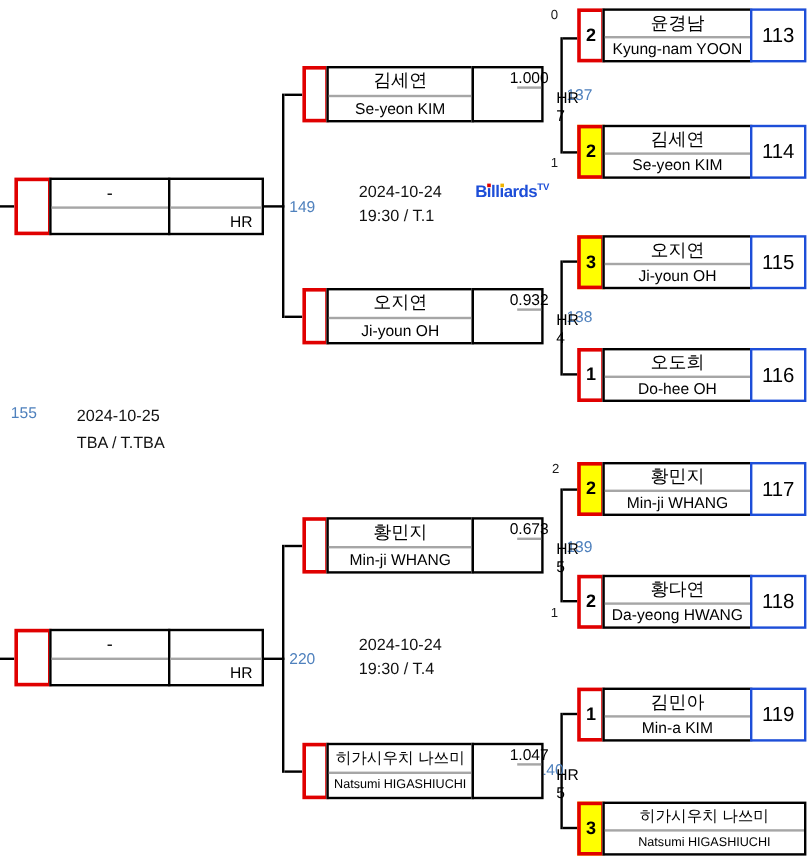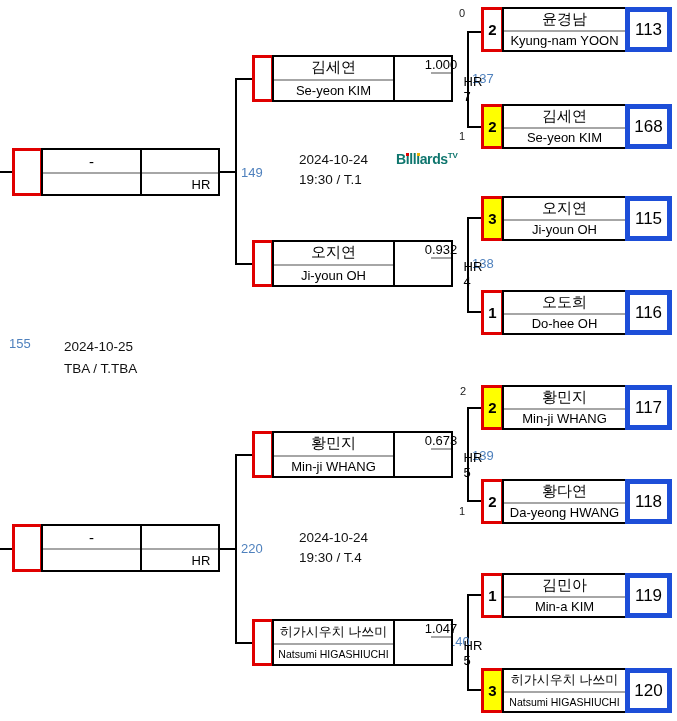--- a/index.html
+++ b/index.html
@@ -20,36 +20,36 @@
   .score{
     border:3px solid var(--red);display:flex;align-items:center;justify-content:center;
     font-weight:bold;font-size:15px;
   }
   .score.winner{background:var(--yellow);}
   .namec{flex:1;border:2px solid #000;margin-left:-2px;display:flex;flex-direction:column;}
   .krow{flex:1.15;border-bottom:2px solid var(--divider);display:flex;align-items:center;justify-content:center;font-size:15px;white-space:nowrap;overflow:hidden;}
   .erow{flex:1;display:flex;align-items:center;justify-content:center;font-size:13px;white-space:nowrap;overflow:hidden;}
   .krow.sm{font-size:13px;}
   .erow.xs{font-size:10.5px;}
-  .numc{border:5px solid #1d4ed8;margin-left:-2px;display:flex;align-items:center;justify-content:center;font-size:17px;}
+  .numc{border:2px solid #1d4ed8;margin-left:-2px;display:flex;align-items:center;justify-content:center;font-size:17px;}
   .statc{border:2px solid #000;margin-left:-2px;display:flex;flex-direction:column;}
   .srow{flex:1.15;border-bottom:2px solid var(--divider);display:flex;align-items:center;justify-content:center;font-size:13px;}
   .srow2{flex:1;display:flex;align-items:center;justify-content:center;font-size:13px;margin-left:42px;}
   
   .round1 .score{width:23px;}
   .round1 .numc{width:47px;}
   .semi .score{width:22px;}
   .semi .statc{width:60px;padding-left:36px;}
   .final .score{width:31px;}
   .final .statc{width:80px;}
   .mlabel{position:absolute;color:var(--blue);font-weight:normal;font-size:13px;line-height:15px;}
   .pre{position:absolute;font-size:11px;line-height:12px;color:#1a1a1a;}
   .sched{position:absolute;font-size:13.5px;line-height:19.5px;color:#111;}
   .sched.wide{line-height:22px;}
-  .logo{position:absolute;font-weight:bold;font-size:14px;letter-spacing:-0.4px;color:#0f766e;white-space:nowrap;}
+  .logo{position:absolute;font-weight:bold;font-size:14px;letter-spacing:-0.4px;color:#1d4ed8;white-space:nowrap;}
   .logo sup{font-size:8px;font-weight:bold;vertical-align:6px;letter-spacing:0;}
   .di{position:relative;}
   .di::after{content:"";position:absolute;width:3px;height:3px;left:0.5px;top:1.5px;}
   .di.red::after{background:#e00000;}
   .di.yel::after{background:#f0b400;}
 </style>
 </head>
 <body>
 
 <div class="stage">
@@ -180,21 +180,21 @@
       <div class="erow">Kyung-nam YOON</div>
     </div>
     <div class="cell numc">113</div>
   </div>
   <div class="pbox round1" style="left:481px;top:104px;width:191px;height:45px;">
     <div class="cell score winner">2</div>
     <div class="cell namec">
       <div class="krow">김세연</div>
       <div class="erow">Se-yeon KIM</div>
     </div>
-    <div class="cell numc">168</div>
+    <div class="cell numc">114</div>
   </div>
 
   <div class="pbox round1" style="left:481px;top:196px;width:191px;height:45px;">
     <div class="cell score winner">3</div>
     <div class="cell namec">
       <div class="krow">오지연</div>
       <div class="erow">Ji-youn OH</div>
     </div>
     <div class="cell numc">115</div>
   </div>
@@ -231,16 +231,15 @@
       <div class="erow">Min-a KIM</div>
     </div>
     <div class="cell numc">119</div>
   </div>
   <div class="pbox round1" style="left:481px;top:668px;width:191px;height:45px;">
     <div class="cell score winner">3</div>
     <div class="cell namec">
       <div class="krow sm">히가시우치 나쓰미</div>
       <div class="erow xs">Natsumi HIGASHIUCHI</div>
     </div>
-    <div class="cell numc">120</div>
   </div>
 
 </div>
 
 </body></html>

